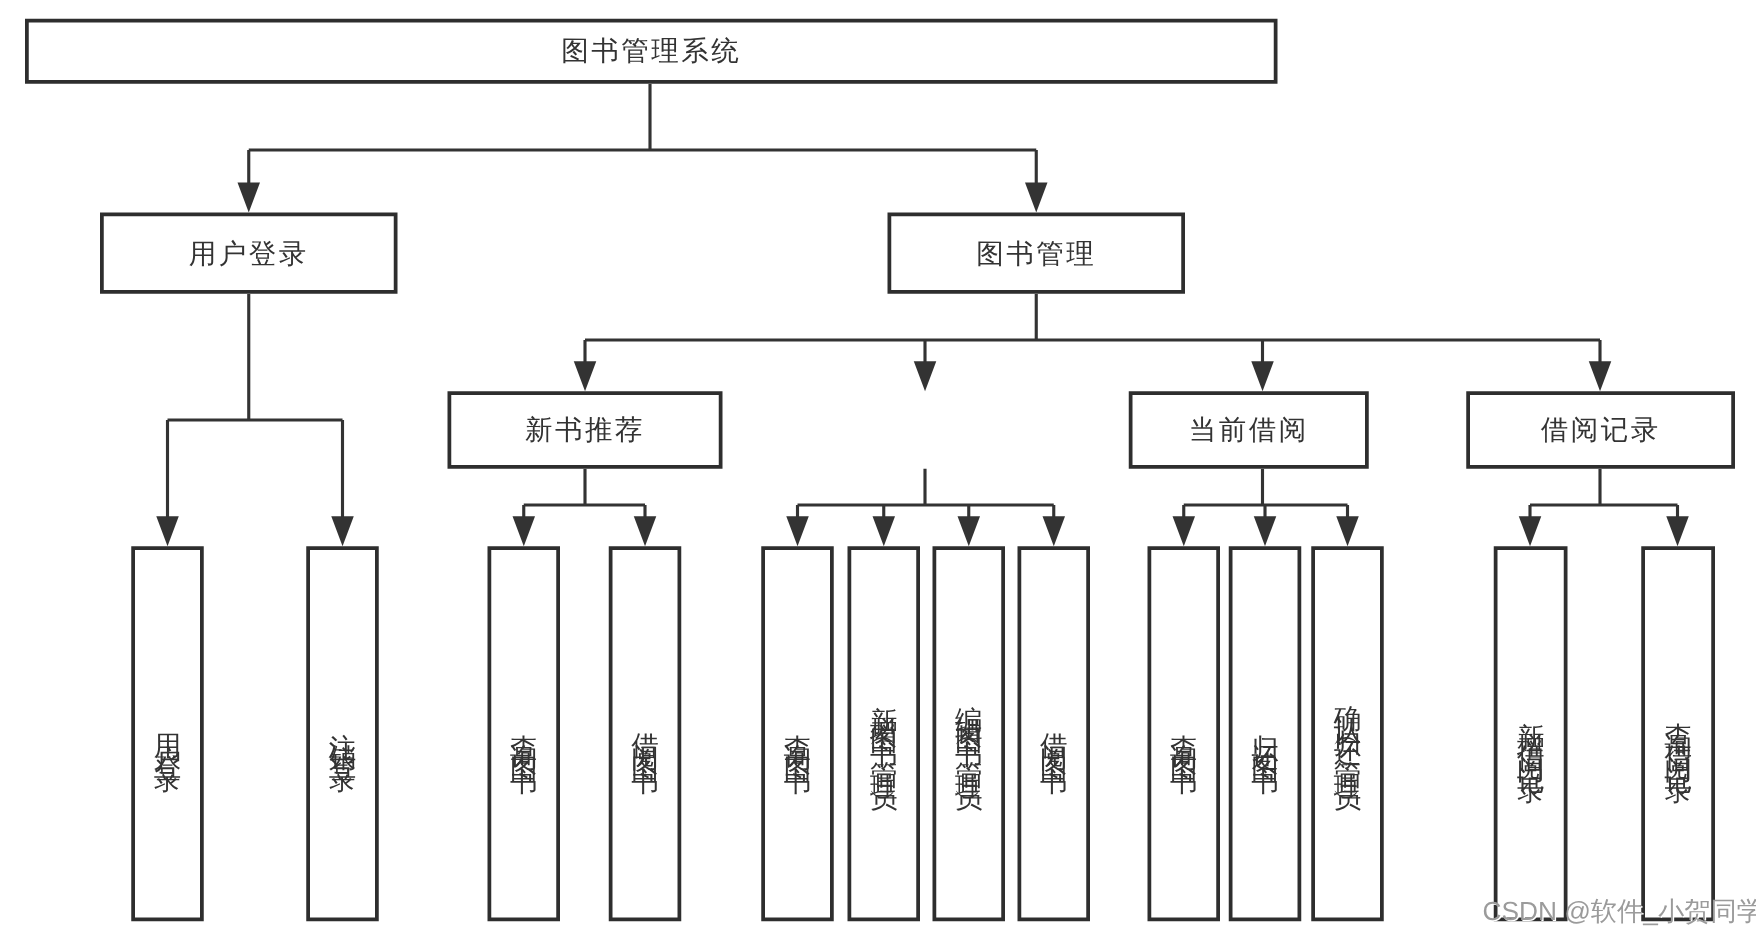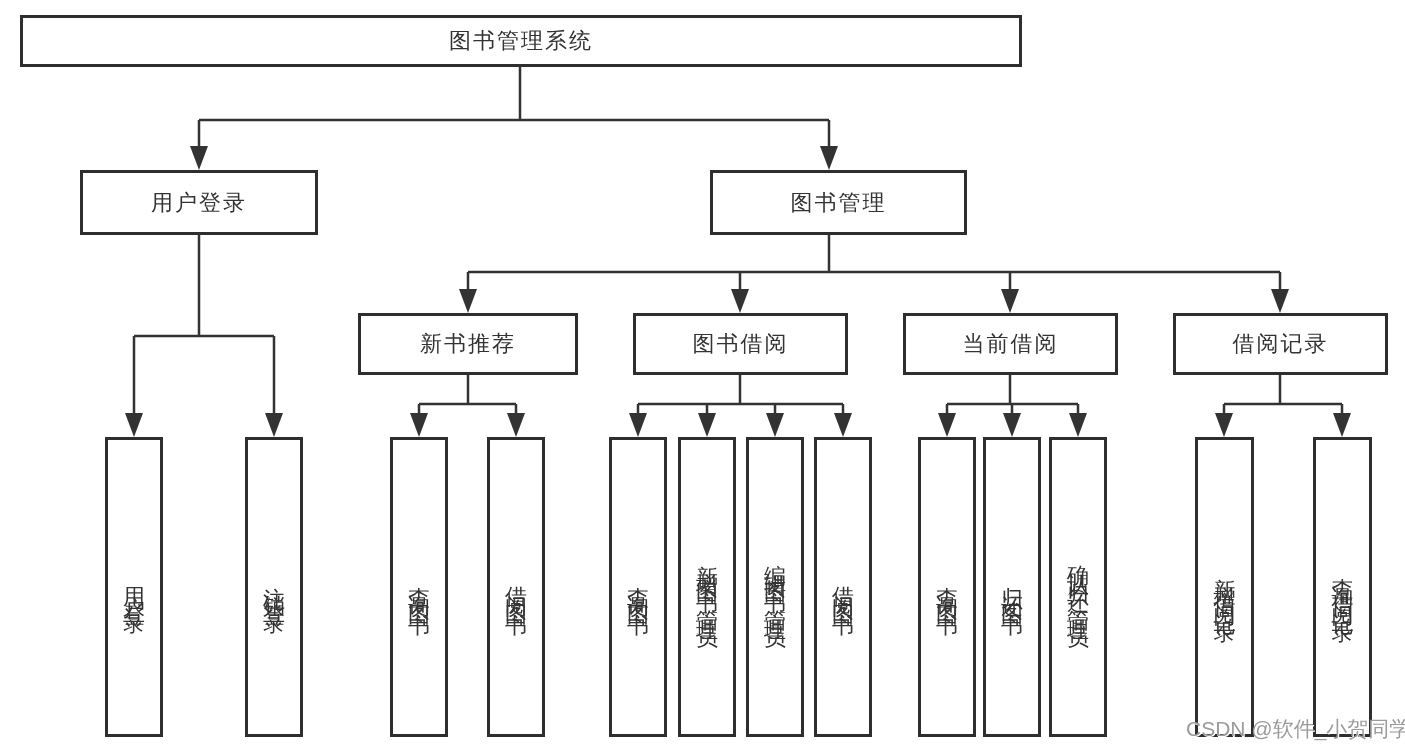--- a/index.html
+++ b/index.html
@@ -105,31 +105,28 @@
     </g>
   </svg>
 
   <div class="node hnode" style="left:20px; top:15px; width:1002px; height:52px;">
     <span>图书管理系统</span>
   </div>
 
   <div class="node hnode" style="left:80px; top:170px; width:238px; height:65px;">
     <span>用户登录</span>
   </div>
-  <div class="node hnode" style="left:710px; top:170px; width:257px; height:65px;">
+  <div class="node hnode" style="left:710px; top:170px; width:238px; height:65px;">
     <span>图书管理</span>
   </div>
 
   <div class="node hnode" style="left:358px; top:313px; width:220px; height:62px;text-align:center;">
     <span>新书推荐</span>
   </div>
-  <div class="node hnode" style="left:633px; top:313px; width:215px; height:62px;">
-    <span>图书借阅</span>
-  </div>
-  <div class="node hnode" style="left:903px; top:313px; width:215px; height:62px;">
+  <div class="node hnode" style="left:903px; top:313px; width:192px; height:62px;">
     <span>当前借阅</span>
   </div>
   <div class="node hnode" style="left:1173px; top:313px; width:215px; height:62px;">
     <span>借阅记录</span>
   </div>
 
   <div class="node vnode" style="left:105px;">
     <span>用户登录</span>
   </div>
   <div class="node vnode" style="left:245px;">

